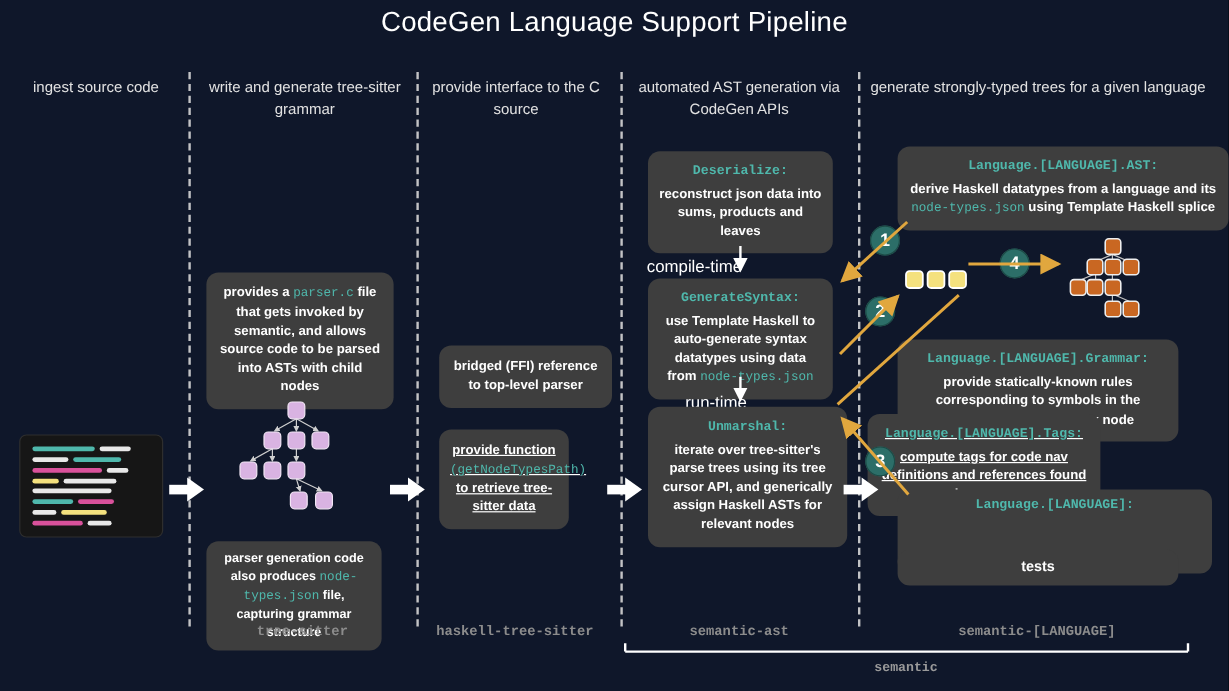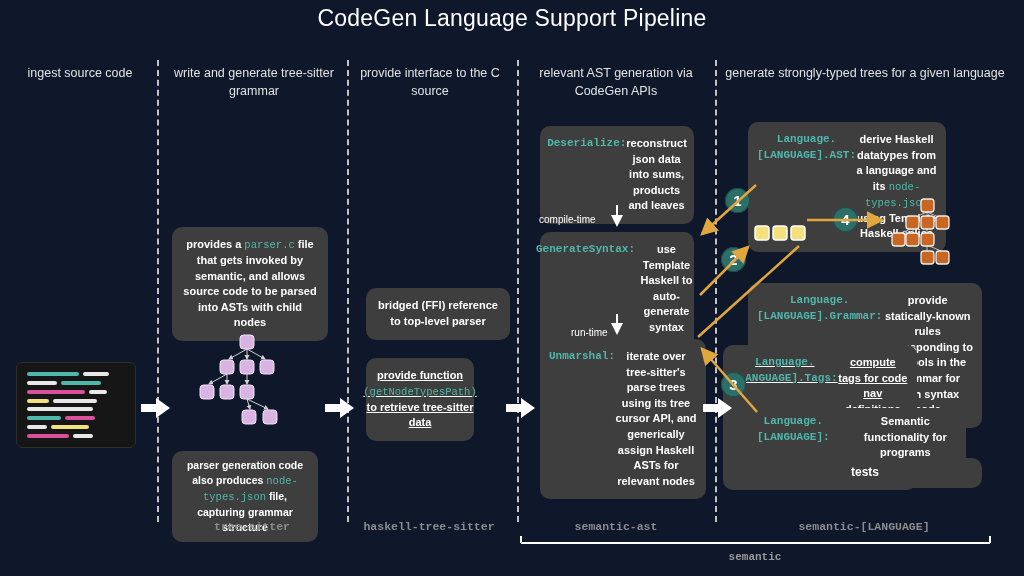--- a/index.html
+++ b/index.html
@@ -4,29 +4,29 @@
 <style>
   html,body{margin:0;padding:0;background:#000;}
   .stage{position:relative;width:1024px;height:576px;background:#0f172a;overflow:hidden;
          font-family:"Liberation Sans",sans-serif;}
   .title{position:absolute;top:5px;left:0;width:100%;text-align:center;color:#fff;
          font-size:23px;font-weight:500;letter-spacing:.2px;}
   .col-header{position:absolute;color:#e2e2e2;font-size:12.5px;text-align:center;line-height:1.45;}
   .sep{position:absolute;top:60px;height:462px;width:0;border-left:2px dashed #d6d6d6;opacity:.9;}
   .box{position:absolute;background:#3e3e3e;border-radius:10px;color:#fff;font-size:11px;
        font-weight:600;text-align:center;padding:10px 9px;box-sizing:border-box;
-       display:flex;flex-direction:row;justify-content:center;line-height:1.42;}
+       display:flex;flex-direction:column;justify-content:center;line-height:1.42;}
   .code{font-family:"Liberation Mono","DejaVu Sans Mono",monospace;color:#4FB8AC;
         font-size:10.5px;font-weight:500;}
   .box-title{font-family:"Liberation Mono","DejaVu Sans Mono",monospace;color:#4FB8AC;
         font-size:11px;font-weight:700;display:block;margin-bottom:3px;}
   .badge{position:absolute;width:25px;height:25px;border-radius:50%;background:#2C6E68;
          color:#fff;font-weight:700;font-size:15px;display:flex;align-items:center;
          justify-content:center;box-shadow:0 0 0 1px #1d4a46 inset;}
-  .time-label{position:absolute;color:#fff;font-size:10px;}
+  .time-label{position:absolute;color:#fff;font-size:14px;}
   .repo-label{position:absolute;color:#8c8c8c;font-family:"Liberation Mono","DejaVu Sans Mono",monospace;
          font-size:11.5px;font-weight:700;text-align:center;width:200px;transform:translateX(-50%);}
   .sem-label{position:absolute;color:#9a9a9a;font-family:"Liberation Mono","DejaVu Sans Mono",monospace;
          font-size:11px;font-weight:700;transform:translateX(-50%);}
   .overlay{position:absolute;left:0;top:0;pointer-events:none;}
   .thumb{position:absolute;left:16px;top:362px;width:120px;height:86px;background:#161616;
          border:1px solid #2e2e2e;border-radius:6px;padding:9px 10px;box-sizing:border-box;
          display:flex;flex-direction:column;justify-content:space-between;}
   .tl{display:flex;gap:4px;height:4px;}
   .tl i{display:block;height:4px;border-radius:2px;}
@@ -34,21 +34,21 @@
 </head>
 <body>
 
 <div class="stage">
 
   <div class="title">CodeGen Language Support Pipeline</div>
 
   <div class="col-header" style="left:8px;top:64px;width:144px;">ingest source code</div>
   <div class="col-header" style="left:166px;top:64px;width:176px;">write and generate tree-sitter grammar</div>
   <div class="col-header" style="left:352px;top:64px;width:156px;">provide interface to the C source</div>
-  <div class="col-header" style="left:526px;top:64px;width:180px;">relevant AST generation via CodeGen APIs</div>
+  <div class="col-header" style="left:526px;top:64px;width:180px;">automated AST generation via CodeGen APIs</div>
   <div class="col-header" style="left:725px;top:64px;width:280px;">generate strongly-typed trees for a given language</div>
 
   <div class="sep" style="left:157px;"></div>
   <div class="sep" style="left:347px;"></div>
   <div class="sep" style="left:517px;"></div>
   <div class="sep" style="left:715px;"></div>
 
   <div class="thumb">
     <div class="tl">
         <i style="width:52px;background:#4FB8AC"></i>
@@ -105,33 +105,33 @@
   <div class="box" style="left:540px;top:232px;width:154px;min-height:76px;">
     <span class="box-title">GenerateSyntax:</span>
     <div><span>use Template Haskell to auto-generate syntax datatypes using data from </span><span class="code">node-types.json</span><span></span></div>
   </div>
   <div class="time-label" style="left:539px;top:327px;margin-left:32px;">run-time</div>
   <div class="box" style="left:540px;top:339px;width:166px;min-height:80px;">
     <span class="box-title">Unmarshal:</span>
     <div>iterate over tree-sitter's parse trees using its tree cursor API, and generically assign Haskell ASTs for relevant nodes</div>
   </div>
 
-  <div class="box" style="left:748px;top:122px;width:198px;min-height:60px;">
+  <div class="box" style="left:748px;top:122px;width:276px;min-height:60px;">
     <span class="box-title">Language.[LANGUAGE].AST:</span>
     <div><span>derive Haskell datatypes from a language and its </span><span class="code">node-types.json</span><span> using Template Haskell splice</span></div>
   </div>
   <div class="box" style="left:748px;top:283px;width:234px;min-height:50px;text-align:center;">
     <span class="box-title">Language.[LANGUAGE].Grammar:</span>
     <div>provide statically-known rules corresponding to symbols in the grammar for each syntax node</div>
   </div>
   <div class="box" style="left:723px;top:345px;width:194px;min-height:50px;text-decoration:underline;">
     <span class="box-title">Language.[LANGUAGE].Tags:</span>
     <div>compute tags for code nav definitions and references found in source</div>
   </div>
-  <div class="box" style="left:748px;top:408px;width:218px;min-height:36px;padding:6px 9px;gap:24px;">
+  <div class="box" style="left:748px;top:408px;width:262px;min-height:36px;padding:6px 9px;gap:24px;">
     <span class="box-title">Language.[LANGUAGE]:</span>
     <div>Semantic functionality for programs</div>
   </div>
   <div class="box" style="left:748px;top:458px;width:234px;min-height:30px;padding:6px 9px;font-size:12px;">
     <div>tests</div>
   </div>
 
   <div class="badge" style="left:725px;top:188px;">1</div>
   <div class="badge" style="left:721px;top:247px;">2</div>
   <div class="badge" style="left:721px;top:372px;">3</div>

